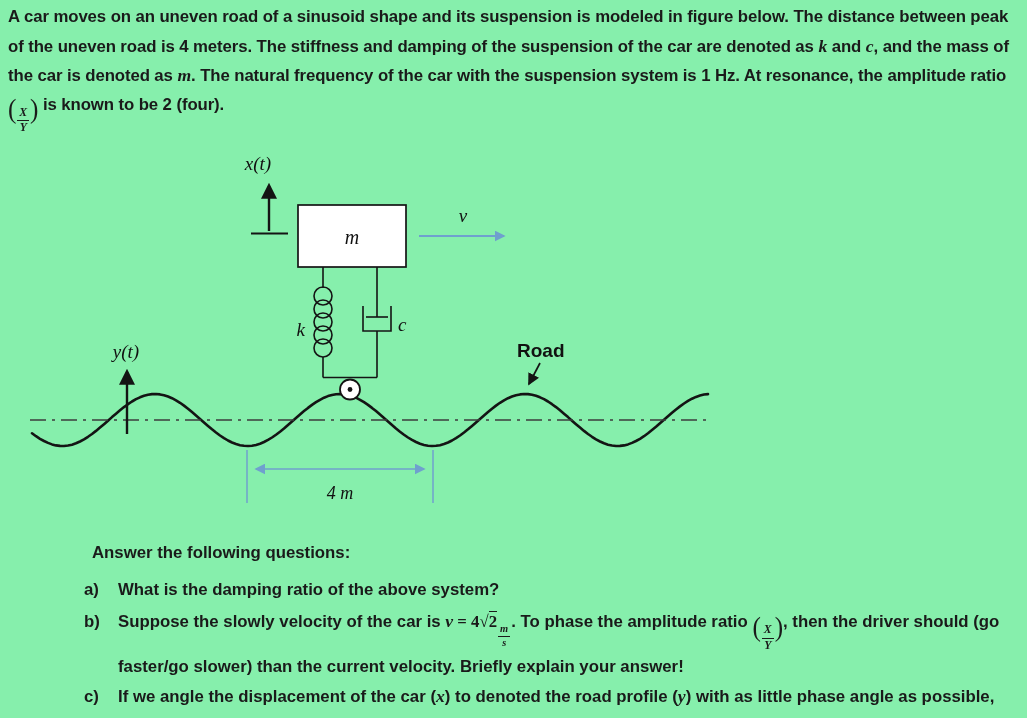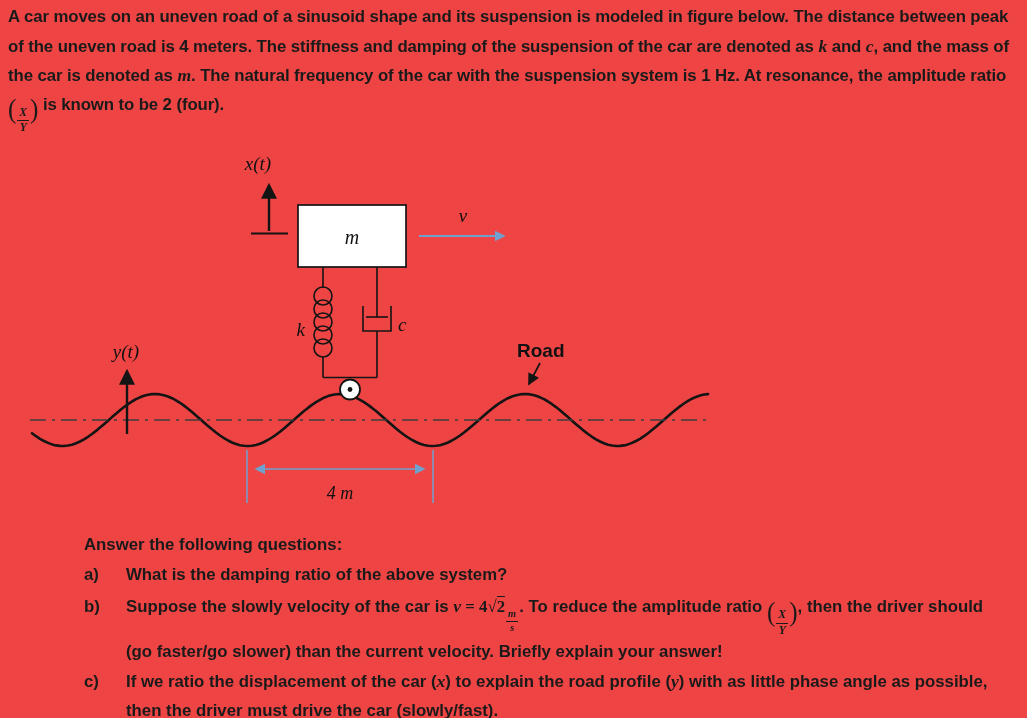--- a/index.html
+++ b/index.html
@@ -1,35 +1,35 @@
 <!DOCTYPE html>
 <html><head>
 <meta charset="utf-8">
 <style>
   *{box-sizing:border-box}
   body{margin:0;background:#888}
-  .page{position:relative;width:1027px;height:718px;background:#ef4444;overflow:hidden;
+  .page{position:relative;width:1027px;height:718px;background:#86efac;overflow:hidden;
         font-family:"Liberation Sans",sans-serif;color:#1a1a1a;font-weight:600;}
   .intro{position:absolute;left:8px;top:3px;width:1016px;margin:0;font-size:16.8px;line-height:28.6px;letter-spacing:-0.1px;}
   .mvar{font-family:"Liberation Serif",serif;font-style:italic;font-weight:600;font-size:1.05em;}
   .meq{font-family:"Liberation Serif",serif;font-weight:600;}
   .sqrt-val{border-top:1.7px solid #1a1a1a;}
   .mgroup{white-space:nowrap;}
   .bigparen{font-family:"Liberation Serif",serif;font-weight:400;font-size:1.5em;vertical-align:-0.3em;display:inline-block;transform:scaleY(1.12);line-height:1;}
   .frac{display:inline-flex;flex-direction:column;align-items:center;font-family:"Liberation Serif",serif;
         font-style:italic;font-weight:600;font-size:0.7em;line-height:1.12;vertical-align:-0.55em;padding:0 1px;}
   .frac.small{font-size:0.62em;vertical-align:-0.5em;}
   .fnum{border-bottom:1.4px solid #1a1a1a;padding:0 2px 1px;}
   .fden{padding:0 2px;}
   .questions{position:absolute;left:84px;top:530px;width:924px;font-size:16.8px;line-height:29px;}
-  .q-head{margin:0;}
+  .q-head{margin:8px;}
   .q-row{display:flex;align-items:baseline;margin-top:1px;}
   .q-row.b{margin-top:3px;}
   .q-label{flex:0 0 34px;}
-  .q-text{flex:1;margin-left:8px;}
+  .q-text{flex:1;}
   .diagram{position:absolute;left:0;top:0;}
   .road{fill:none;stroke:#141414;stroke-width:2.6;stroke-linecap:round;stroke-linejoin:round;}
   .centerline{stroke:#3c3c3c;stroke-width:1.3;stroke-dasharray:16 6 3 6;}
   .ink{stroke:#141414;stroke-width:1.7;fill:none;}
   .w2{stroke-width:2;}
   .w24{stroke-width:2.4;}
   .inkrect{fill:#ffffff;stroke:#141414;stroke-width:1.7;}
   .inkg line,.inkg circle,.inkg path{stroke:#141414;stroke-width:1.6;fill:none;}
   .wheel{fill:#fff;stroke:#141414;stroke-width:1.8;}
   .blue{stroke:#6fa0ce;stroke-width:1.8;fill:none;}
@@ -120,25 +120,25 @@
     <div class="q-row">
       <span class="q-label">a)</span>
       <span class="q-text">What is the damping ratio of the above system?</span>
     </div>
 
     <div class="q-row b">
       <span class="q-label">b)</span>
       <span class="q-text"><span>Suppose the slowly velocity of the car is </span><i class="mvar">v</i><span class="meq"> = 4</span><span class="meq mgroup"><span>√</span><span class="sqrt-val">2</span></span><span class="frac small">
             <span class="fnum">m</span>
             <span class="fden">s</span>
-          </span><span>.  To reduce the amplitude ratio </span><span class="mgroup"><span class="bigparen">(</span><span class="frac">
+          </span><span>.  To phase the amplitude ratio </span><span class="mgroup"><span class="bigparen">(</span><span class="frac">
               <span class="fnum">X</span>
               <span class="fden">Y</span>
             </span><span class="bigparen">)</span></span><span>, then the driver should (go faster/go slower) than the current velocity. Briefly explain your answer!</span></span>
     </div>
 
     <div class="q-row">
       <span class="q-label">c)</span>
-      <span class="q-text"><span>If we ratio the displacement of the car (</span><i class="mvar">x</i><span>) to explain the road profile (</span><i class="mvar">y</i><span>) with as little phase angle as possible, then the driver must drive the car (slowly/fast).</span></span>
+      <span class="q-text"><span>If we angle the displacement of the car (</span><i class="mvar">x</i><span>) to denoted the road profile (</span><i class="mvar">y</i><span>) with as little phase angle as possible, then the driver must drive the car (slowly/fast).</span></span>
     </div>
   </div>
 
 </div>
 
 </body></html>

